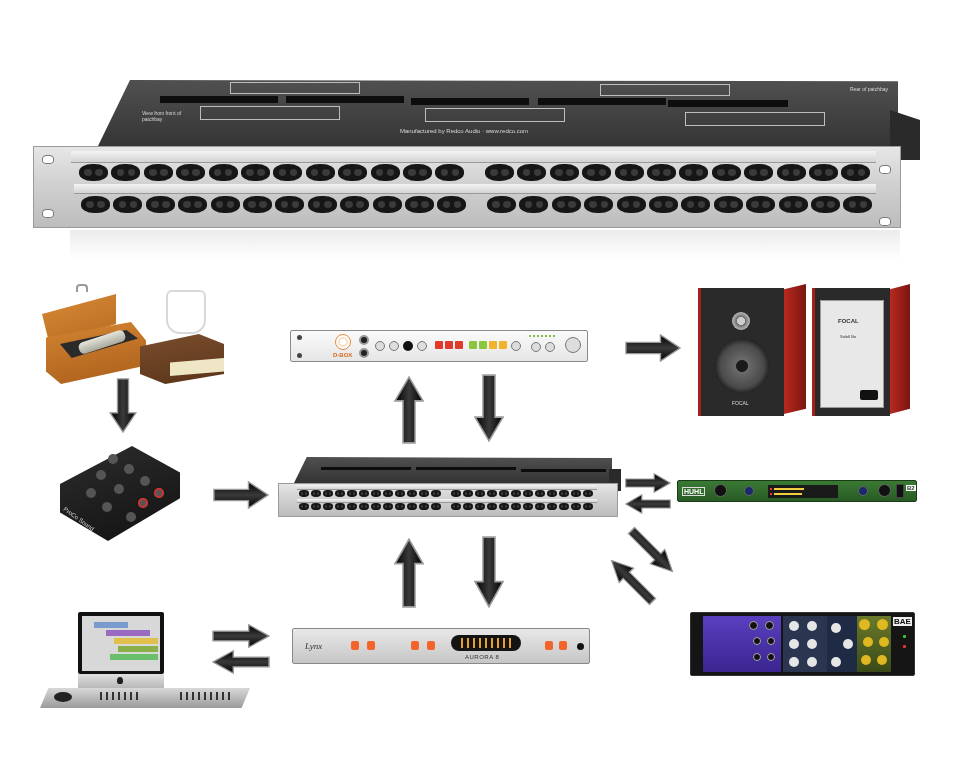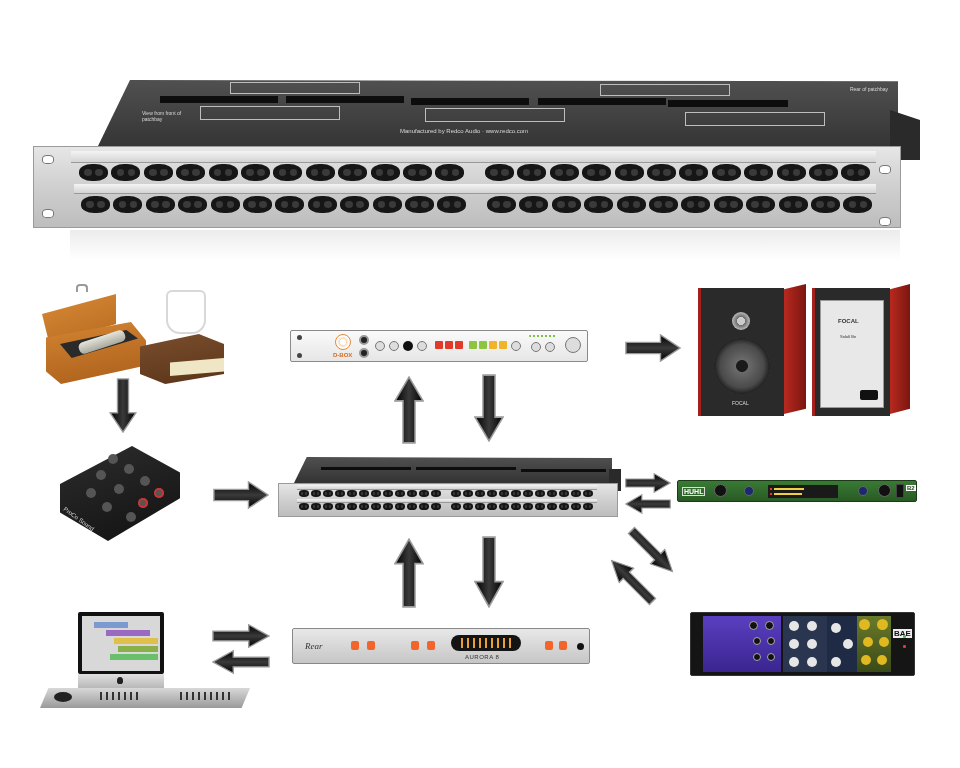--- a/index.html
+++ b/index.html
@@ -297,27 +297,27 @@
   <div class="knob" style="left:140px;top:10px;width:10px;height:10px;background:#e6e6e6;"></div>
   <div class="knob" style="left:152px;top:26px;width:10px;height:10px;background:#e6e6e6;"></div>
   <div class="knob" style="left:140px;top:44px;width:10px;height:10px;background:#e6e6e6;"></div>
   <div style="position:absolute;left:166px;top:3px;width:34px;height:56px;background:linear-gradient(180deg,#6a7a2a,#3a4a18);"></div>
   <div class="knob" style="left:168px;top:6px;width:11px;height:11px;background:#e0b820;"></div>
   <div class="knob" style="left:186px;top:6px;width:11px;height:11px;background:#e0b820;"></div>
   <div class="knob" style="left:172px;top:24px;width:10px;height:10px;background:#e0b820;"></div>
   <div class="knob" style="left:188px;top:24px;width:10px;height:10px;background:#e0b820;"></div>
   <div class="knob" style="left:170px;top:42px;width:10px;height:10px;background:#e0b820;"></div>
   <div class="knob" style="left:186px;top:42px;width:10px;height:10px;background:#e0b820;"></div>
-  <div class="tiny" style="left:202px;top:4px;color:#111;background:#eee;font-size:8px;font-weight:bold;padding:0 1px;margin-top:12px;">BAE</div>
+  <div class="tiny" style="left:202px;top:4px;color:#111;background:#eee;font-size:8px;font-weight:bold;padding:0 1px;">BAE</div>
   <div class="led" style="left:212px;top:22px;width:3px;height:3px;background:#3c3;"></div>
   <div class="led" style="left:212px;top:32px;width:3px;height:3px;background:#e33;"></div>
 </div>
 
 <div class="rack" style="left:292px;top:628px;width:298px;height:36px;background:linear-gradient(180deg,#e8e8e8,#c6c6c6);border-color:#888;">
-  <div class="tiny" style="left:12px;top:12px;color:#333;font-style:italic;font-family:'Liberation Serif',serif;font-size:9px;">Rear</div>
+  <div class="tiny" style="left:12px;top:12px;color:#333;font-style:italic;font-family:'Liberation Serif',serif;font-size:9px;">Lynx</div>
   <div class="led" style="left:58px;top:12px;width:8px;height:9px;background:#f2642a;border-radius:2px;"></div>
   <div class="led" style="left:74px;top:12px;width:8px;height:9px;background:#f2642a;border-radius:2px;"></div>
   <div class="led" style="left:118px;top:12px;width:8px;height:9px;background:#f2642a;border-radius:2px;"></div>
   <div class="led" style="left:134px;top:12px;width:8px;height:9px;background:#f2642a;border-radius:2px;"></div>
   <div style="position:absolute;left:158px;top:6px;width:70px;height:16px;background:#141414;border-radius:8px;">
     <div style="position:absolute;left:10px;top:3px;width:50px;height:10px;background:repeating-linear-gradient(90deg,#e8a030 0 2px,transparent 2px 6px);"></div>
   </div>
   <div class="tiny" style="left:172px;top:25px;color:#333;font-size:6px;letter-spacing:0.5px;">AURORA 8</div>
   <div class="led" style="left:252px;top:12px;width:8px;height:9px;background:#f2642a;border-radius:2px;"></div>
   <div class="led" style="left:266px;top:12px;width:8px;height:9px;background:#f2642a;border-radius:2px;"></div>

